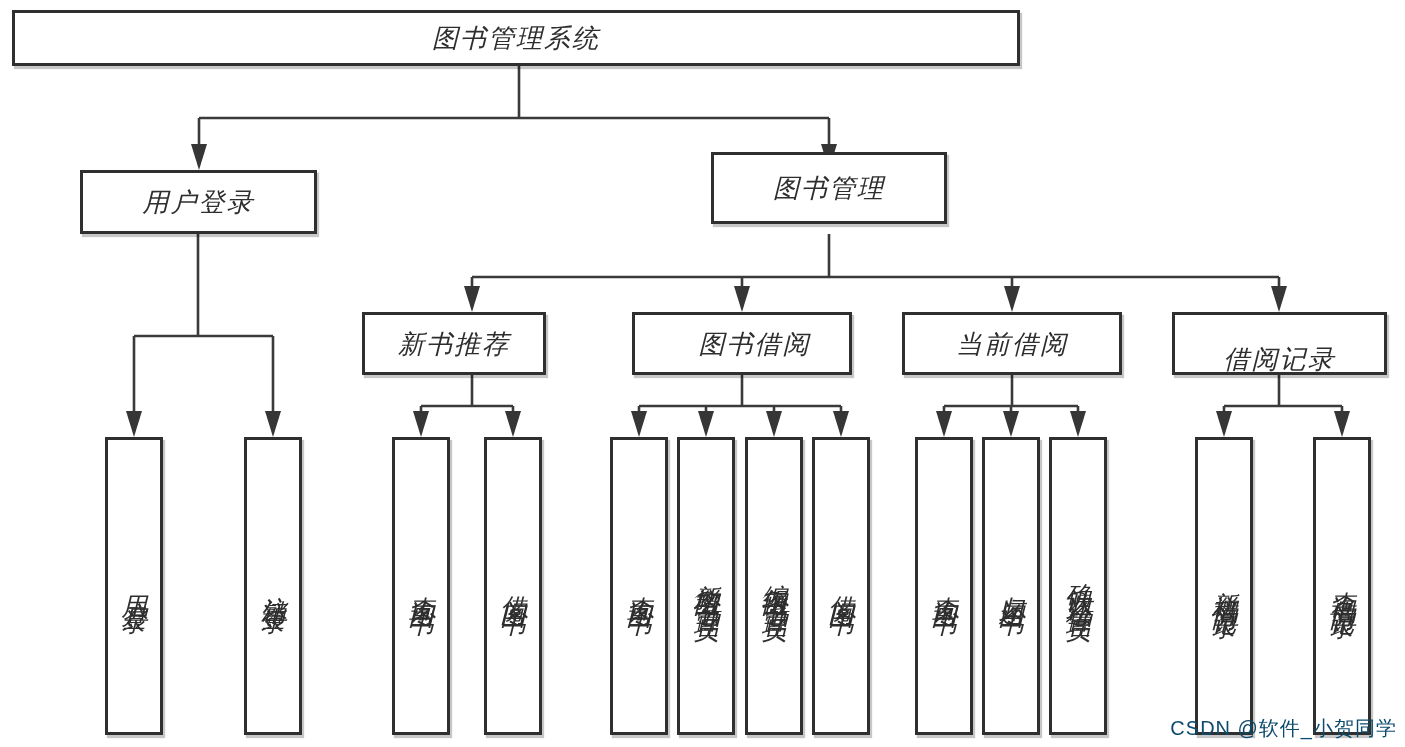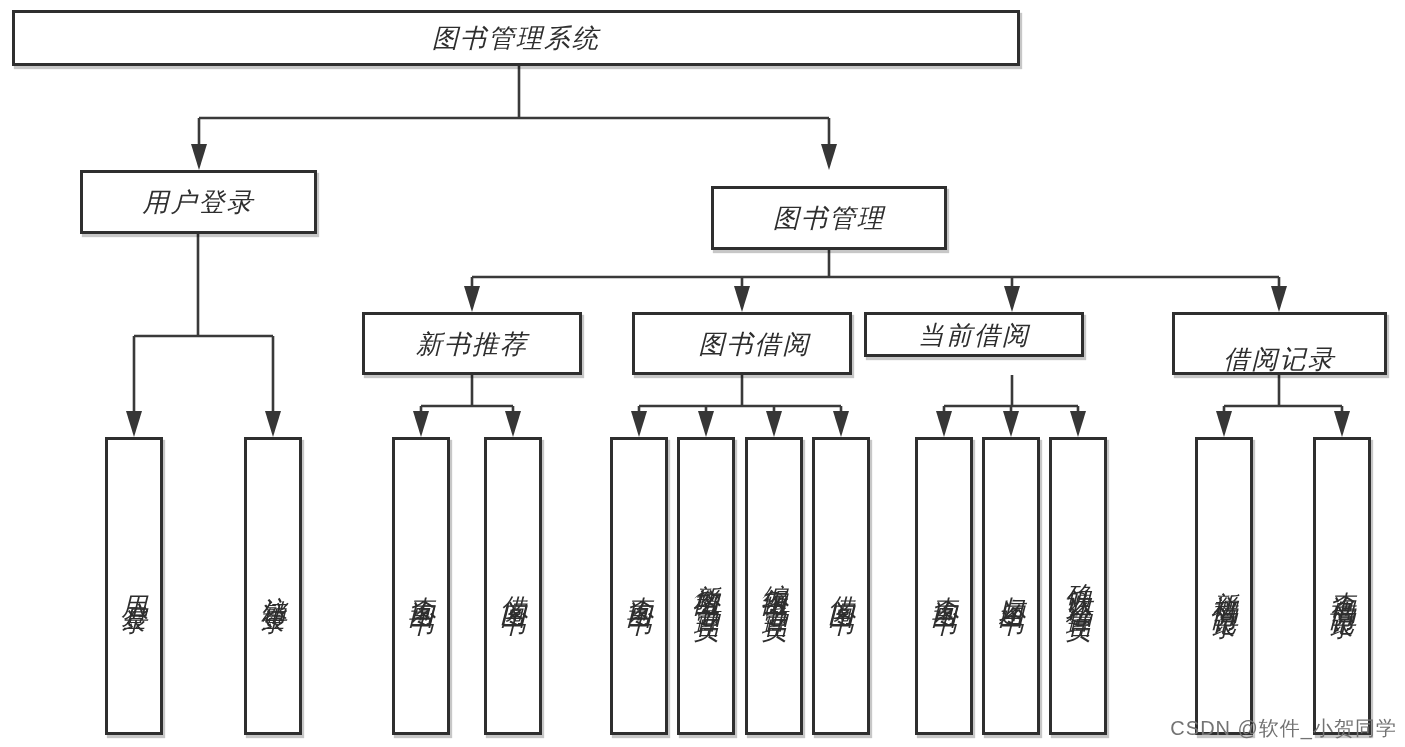--- a/index.html
+++ b/index.html
@@ -40,25 +40,25 @@
     writing-mode: vertical-rl;
     text-orientation: mixed;
     font-size: 25px;
     letter-spacing: 5px;
     line-height: 1;
   }
   
   .n-root  { left: 12px;  top: 10px;  width: 1008px; height: 56px; }
   
   .n-login { left: 80px;  top: 170px; width: 237px;  height: 64px; }
-  .n-mgmt  { left: 711px; top: 186px; width: 236px;  height: 64px; }
-  
-  .n-new   { left: 362px;  top: 312px; width: 220px; height: 63px; }
+  .n-mgmt  { left: 711px; top: 152px; width: 236px;  height: 72px; }
+  
+  .n-new   { left: 362px;  top: 312px; width: 184px; height: 63px; }
   .n-bor   { left: 632px;  top: 312px; width: 220px; height: 63px; padding-left: 25px; }
-  .n-cur   { left: 864px;  top: 312px; width: 220px; height: 45px; align-items: center; }
+  .n-cur   { left: 902px;  top: 312px; width: 220px; height: 63px; align-items: center; }
   .n-rec   { left: 1172px; top: 312px; width: 215px; height: 63px; align-items: flex-end; }
   
   .leaf { top: 437px; width: 58px; height: 298px; }
   .lf-1  { left: 105px; }
   .lf-2  { left: 244px; }
   .lf-3  { left: 392px; }
   .lf-4  { left: 484px; }
   .lf-5  { left: 610px; }
   .lf-6  { left: 677px; }
   .lf-7  { left: 745px; }
@@ -66,21 +66,21 @@
   .lf-9  { left: 915px; }
   .lf-10 { left: 982px; }
   .lf-11 { left: 1049px; }
   .lf-12 { left: 1195px; }
   .lf-13 { left: 1313px; }
   #watermark {
     position: absolute;
     right: 8px;
     bottom: 5px;
     font-size: 20px;
-    color: #737373;
+    color: #0c4a6e;
     letter-spacing: 1px;
     z-index: 3;
     white-space: nowrap;
   }
 </style>
 </head>
 <body>
 
 <div id="canvas">
 

